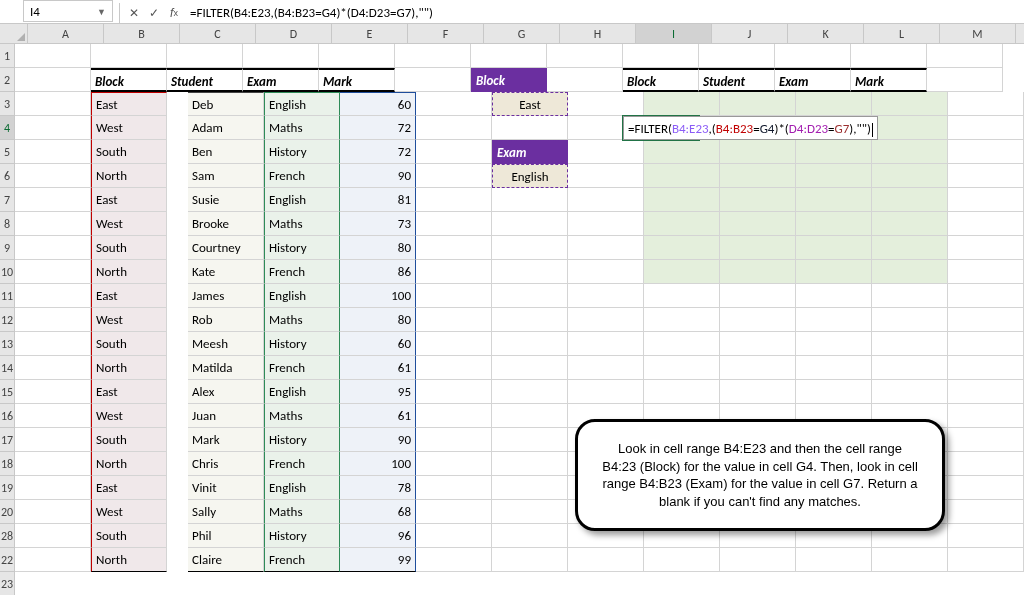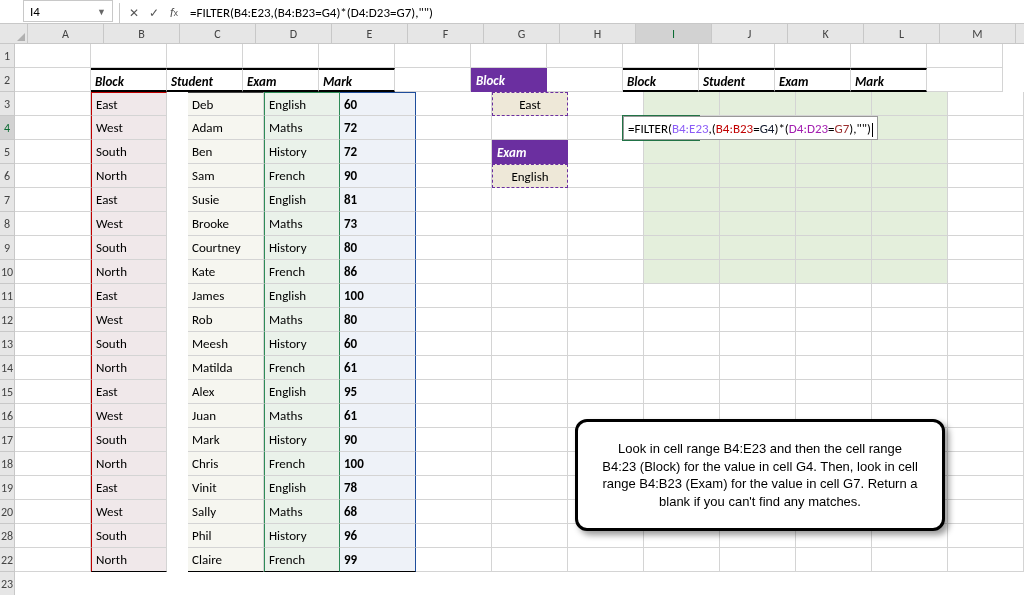--- a/index.html
+++ b/index.html
@@ -117,21 +117,21 @@
   
   .wA{width:76px}.wB{width:76px}.wC{width:76px}.wD{width:76px}.wE{width:76px}
   .wF{width:76px}.wG{width:76px}.wH{width:76px}.wI{width:76px}.wJ{width:76px}
   .wK{width:76px}.wL{width:76px}.wM{width:76px}
 
   .hdr3 { font-weight:bold; font-style:italic; border-top:2px solid #000; border-bottom:2px solid #000;}
   .hdr3p { background:#6b2fa0; color:#fff; font-weight:bold; font-style:italic; border:1px dashed #6b2fa0;}
   .blk { background:#f0e8ea; border-left:1.5px solid #c00000;}
   .stu { background:#f6f6f0;margin-left:21px;}
   .exm { background:#eaf2ea; border-left:1.5px solid #2e8b57; border-right:1.5px solid #2e8b57;}
-  .mrk { background:#eef2f8; text-align:left; border-right:1.5px solid #1f4e9c;font-weight:bold;}
+  .mrk { background:#eef2f8; text-align:right; border-right:1.5px solid #1f4e9c;}
   .val-beige { background:#eee8d8; text-align:center; border:1px dashed #6b2fa0;}
   .resbox { background:#e4efdc; }
   .rowlast .blk,.rowlast .stu,.rowlast .exm,.rowlast .mrk{border-bottom:1.5px solid #000;}
   .blk.firstd{border-top:1.5px solid #c00000;}
   .exm.firstd{border-top:1.5px solid #2e8b57;}
   .mrk.firstd{border-top:1.5px solid #1f4e9c;}
   .stu.firstd{border-top:1.5px solid #444;}
 
   
   .active-cell-outline{
@@ -176,21 +176,21 @@
   .token-darkred{color:#9c3030}
 
   
   .callout{
     position:absolute;
     left:560px;
     top:375px;
     width:370px;
     padding:18px 22px;
     border:3px solid #000;
-    border-radius:12px;
+    border-radius:20px;
     background:#fff;
     font-family:"Segoe UI",Tahoma,Arial,sans-serif;
     font-size:13px;
     text-align:center;
     line-height:1.35;
     box-shadow:4px 4px 6px rgba(0,0,0,.4);
     z-index:10;
   }
 </style>
 </head>

